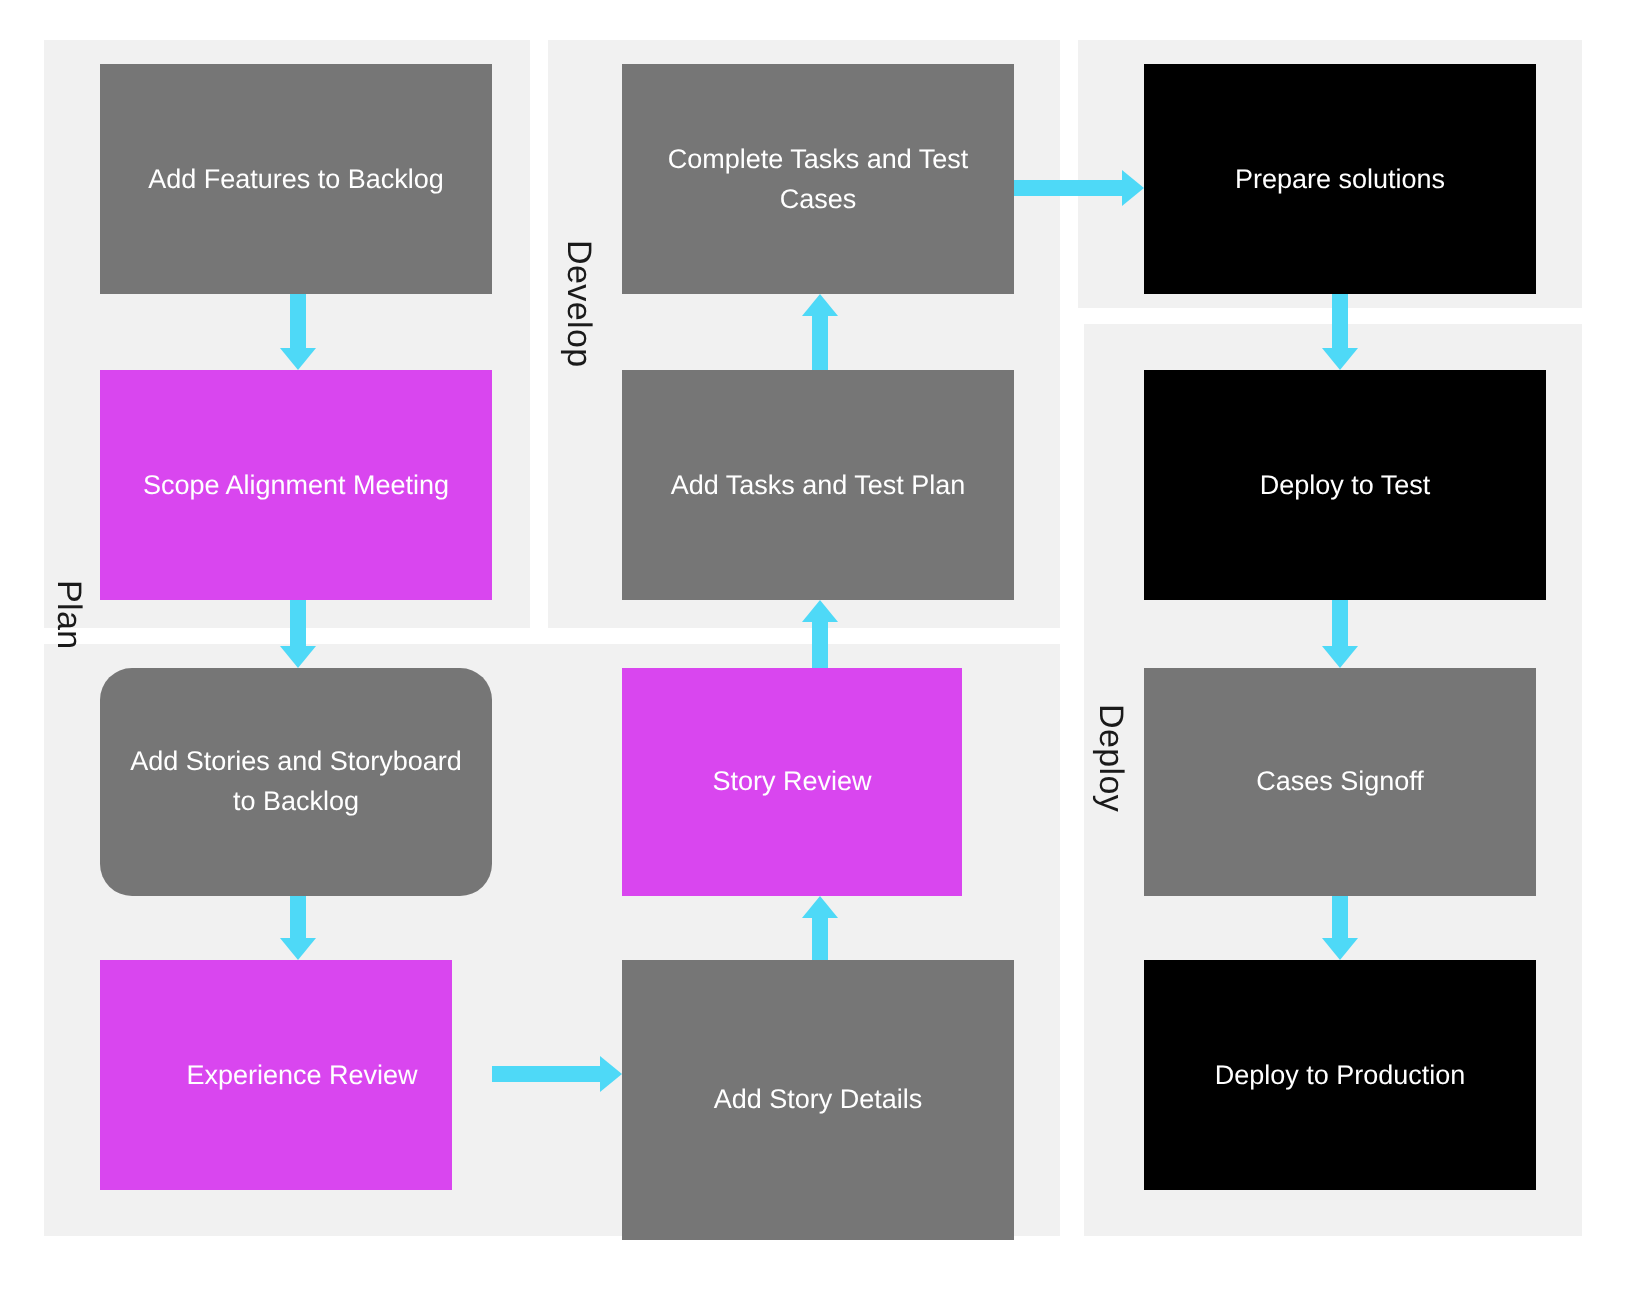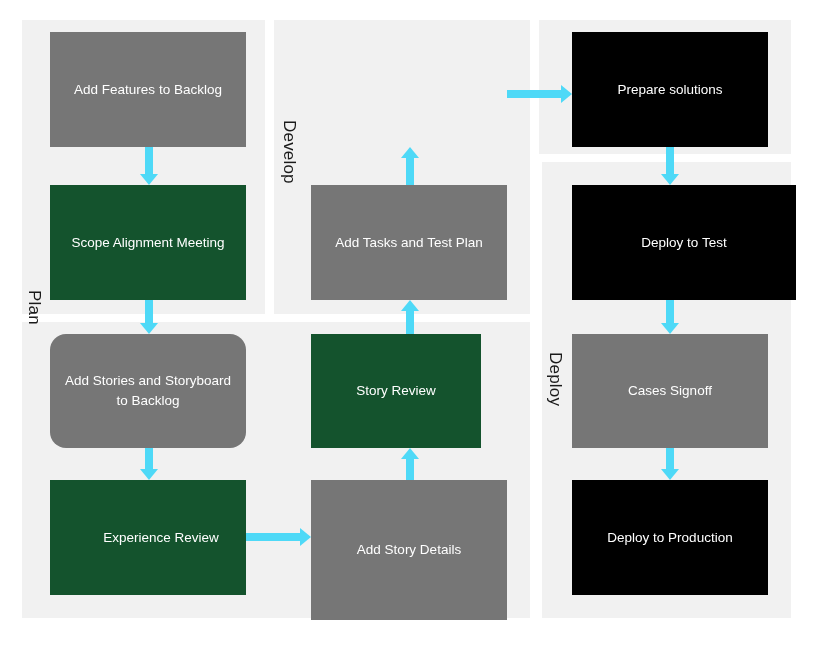--- a/index.html
+++ b/index.html
@@ -39,21 +39,21 @@
     justify-content: center;
     text-align: center;
     color: #ffffff;
     font-size: 13.5px;
     font-weight: 400;
     line-height: 1.45;
     padding: 4px 10px;
     font-family: "Liberation Sans", sans-serif;
   }
   .node.gray  { background: #767676; }
-  .node.navy  { background: #14532d; text-align: center; }
+  .node.navy  { background: #d946ef; text-align: center; }
   .node.blue  { background: #000000; }
 
   .arrow { position: absolute; }
   .arrow .shaft { position: absolute; background: #4ed9f7; }
   .arrow .head  { position: absolute; width: 0; height: 0; }
 
   
   .arrow.down .shaft { left: 50%; transform: translateX(-50%); width: 8px; top: 0; }
   .arrow.down .head {
     left: 50%; transform: translateX(-50%); bottom: 0;
@@ -98,32 +98,33 @@
   <div class="swim-label" style="left:299px; top:120px;">Develop</div>
 
   <div class="swim-label" style="left:565px; top:352px;">Deploy</div>
 
   <div class="node gray" style="left:50px; top:32px; width:196px; height:115px;">Add Features to Backlog</div>
 
   <div class="node navy" style="left:50px; top:185px; width:196px; height:115px;">Scope Alignment Meeting</div>
 
   <div class="node gray" style="left:50px; top:334px; width:196px; height:114px;border-radius:16px;">Add Stories and Storyboard to Backlog</div>
 
-  <div class="node navy" style="left:50px; top:480px; width:196px; height:115px;padding-left:36px;">Experience Review</div>
+  <div class="node navy" style="left:50px; top:480px; width:176px; height:115px;padding-left:36px;">Experience Review</div>
 
+  <div class="node gray" style="left:311px; top:32px; width:196px; height:115px;">Complete Tasks and Test Cases</div>
 
   <div class="node gray" style="left:311px; top:185px; width:196px; height:115px;">Add Tasks  and Test Plan</div>
 
   <div class="node navy" style="left:311px; top:334px; width:170px; height:114px;">Story Review</div>
 
   <div class="node gray" style="left:311px; top:480px; width:196px; height:140px;">Add Story Details</div>
 
   <div class="node blue" style="left:572px; top:32px; width:196px; height:115px;">Prepare solutions</div>
 
-  <div class="node blue" style="left:572px; top:185px; width:224px; height:115px;">Deploy to Test</div>
+  <div class="node blue" style="left:572px; top:185px; width:201px; height:115px;">Deploy to Test</div>
 
   <div class="node gray" style="left:572px; top:334px; width:196px; height:114px;">Cases  Signoff</div>
 
   <div class="node blue" style="left:572px; top:480px; width:196px; height:115px;">Deploy to Production</div>
 
   <div class="arrow down" style="left:139px; top:147px; width:20px; height:38px;">
     <div class="shaft" style="height:27px;"></div>
     <div class="head"></div>
   </div>
 

